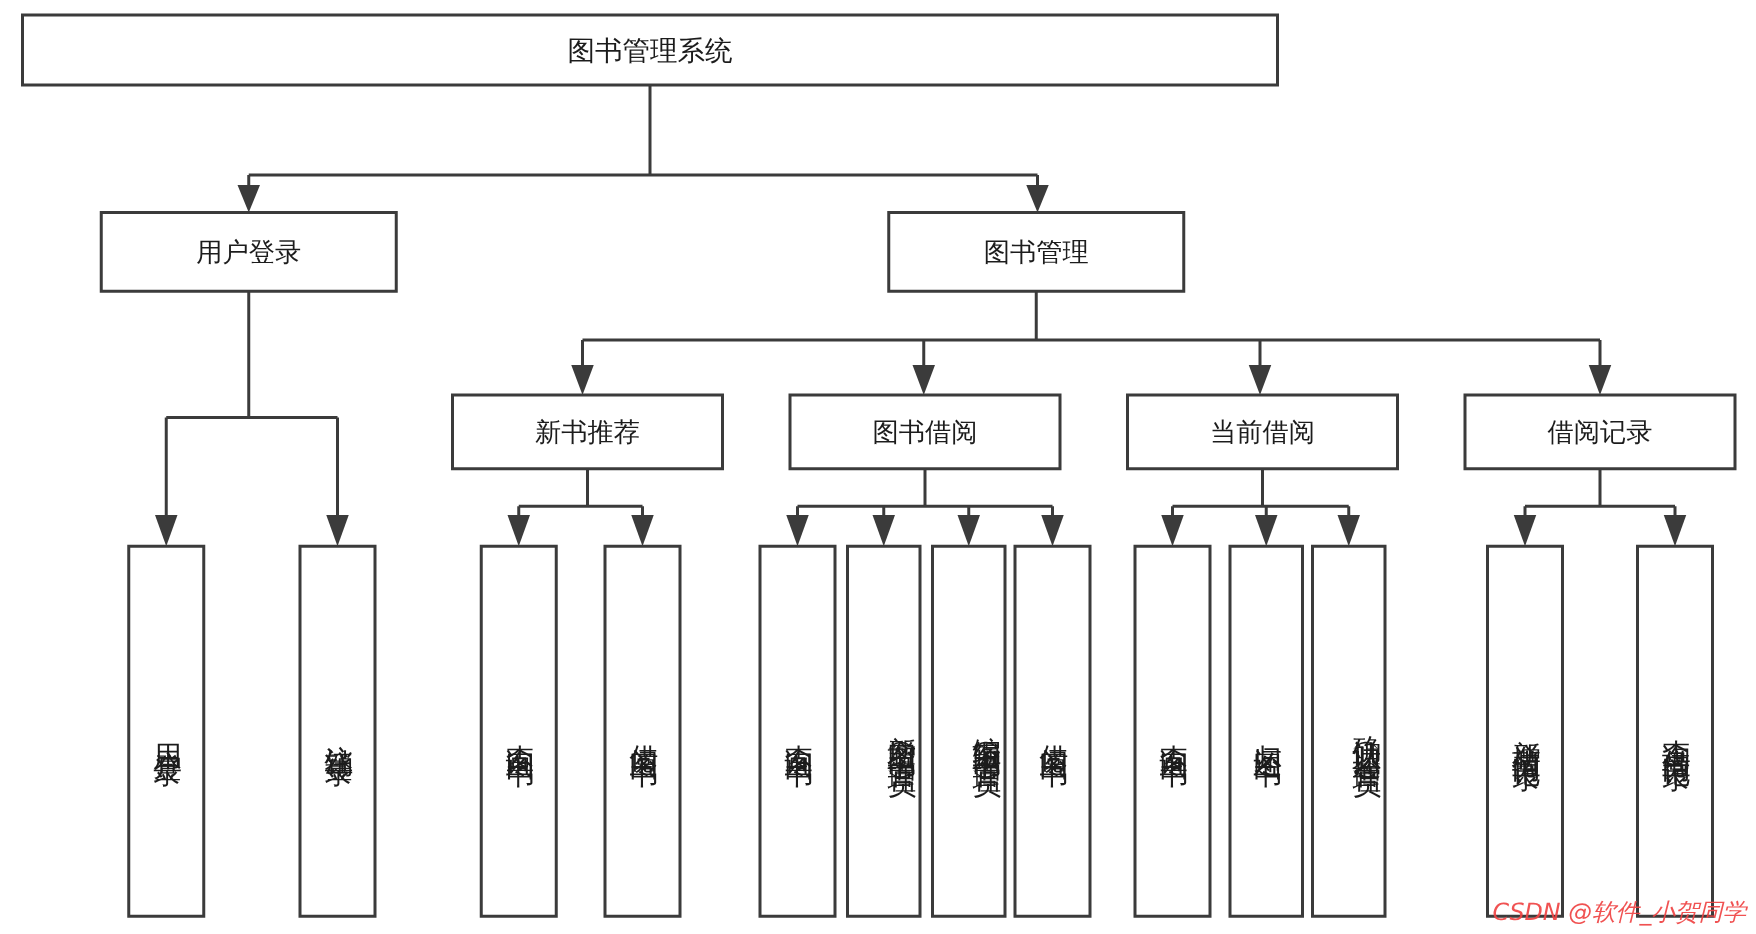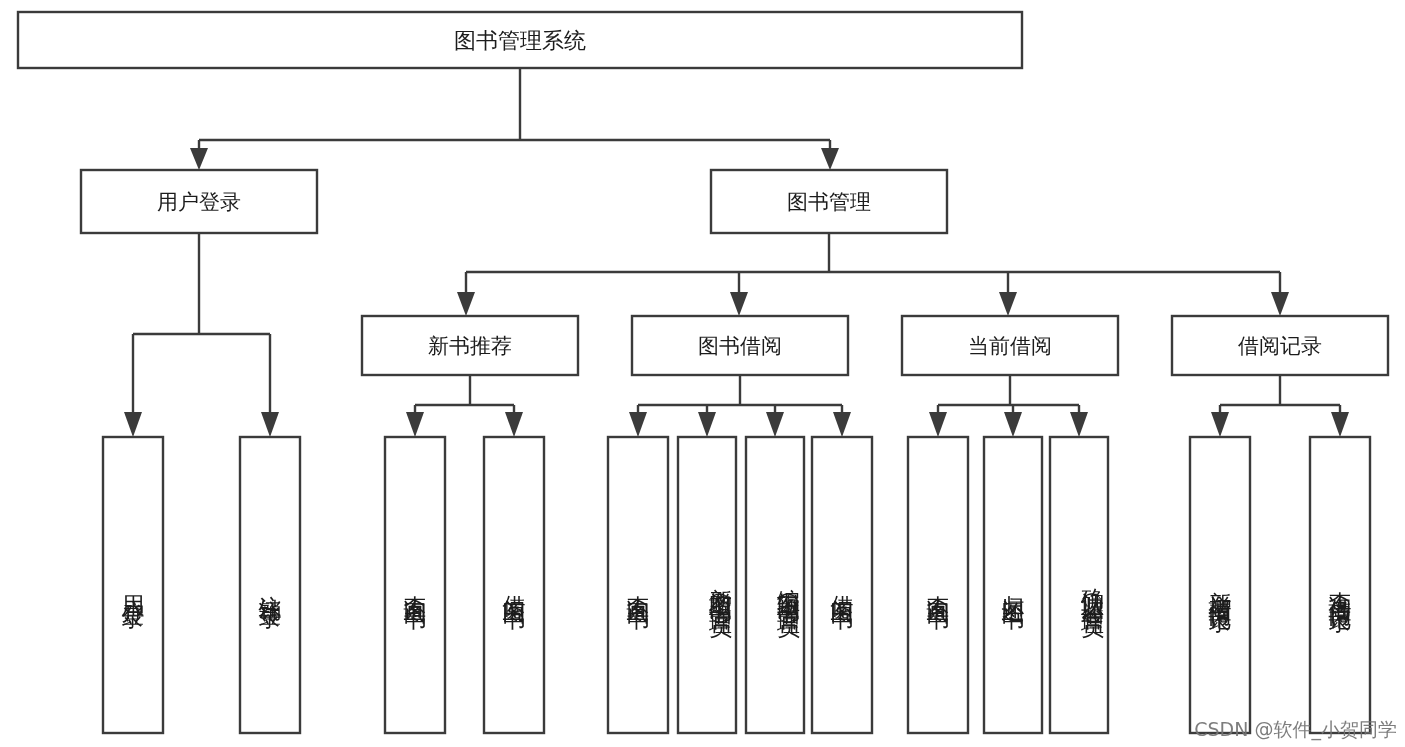--- a/index.html
+++ b/index.html
@@ -68,23 +68,24 @@
     letter-spacing: 4px;
     text-align: center;
     pointer-events: none;
   }
   .watermark {
     position: absolute;
     right: 8px;
     bottom: 4px;
     font-family: "DejaVu Sans", "Liberation Sans", sans-serif;
     font-size: 19px;
-    color: #737373;
+    color: #ef4444;
     white-space: nowrap;
     opacity: 0.92;
+    font-style: italic;
   }
 </style>
 </head>
 <body>
 
 <div id="diagram-root">
 
   <svg class="diagram-svg" viewBox="0 0 1405 747">
 
     <g>

